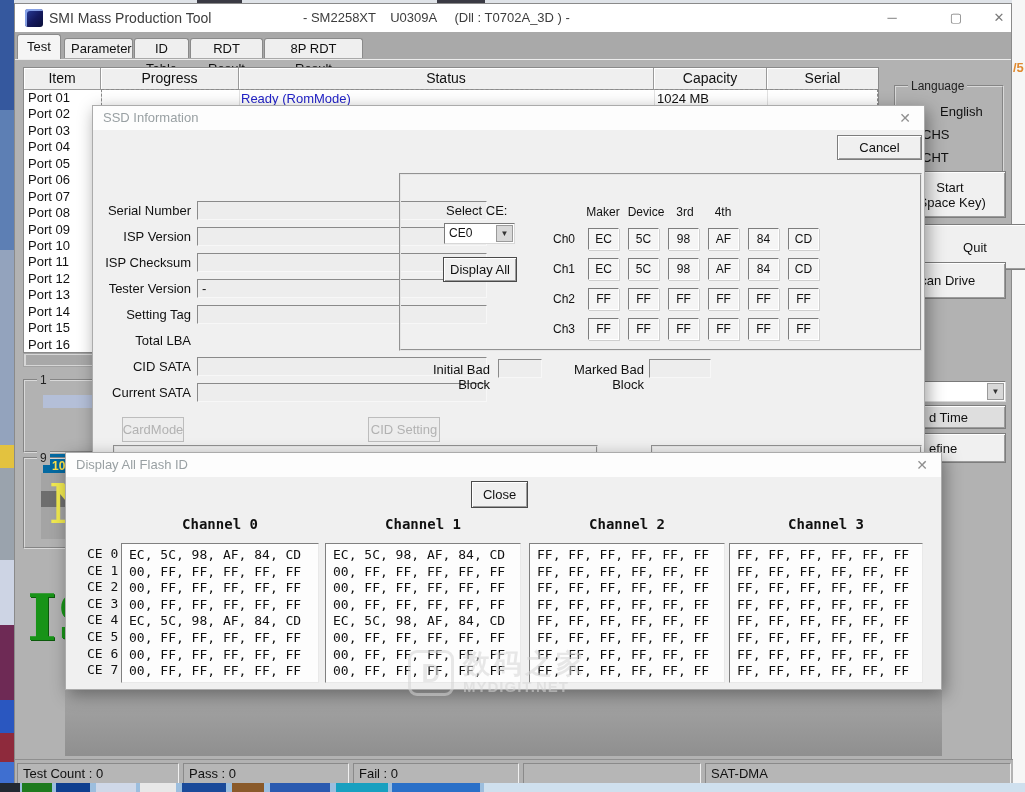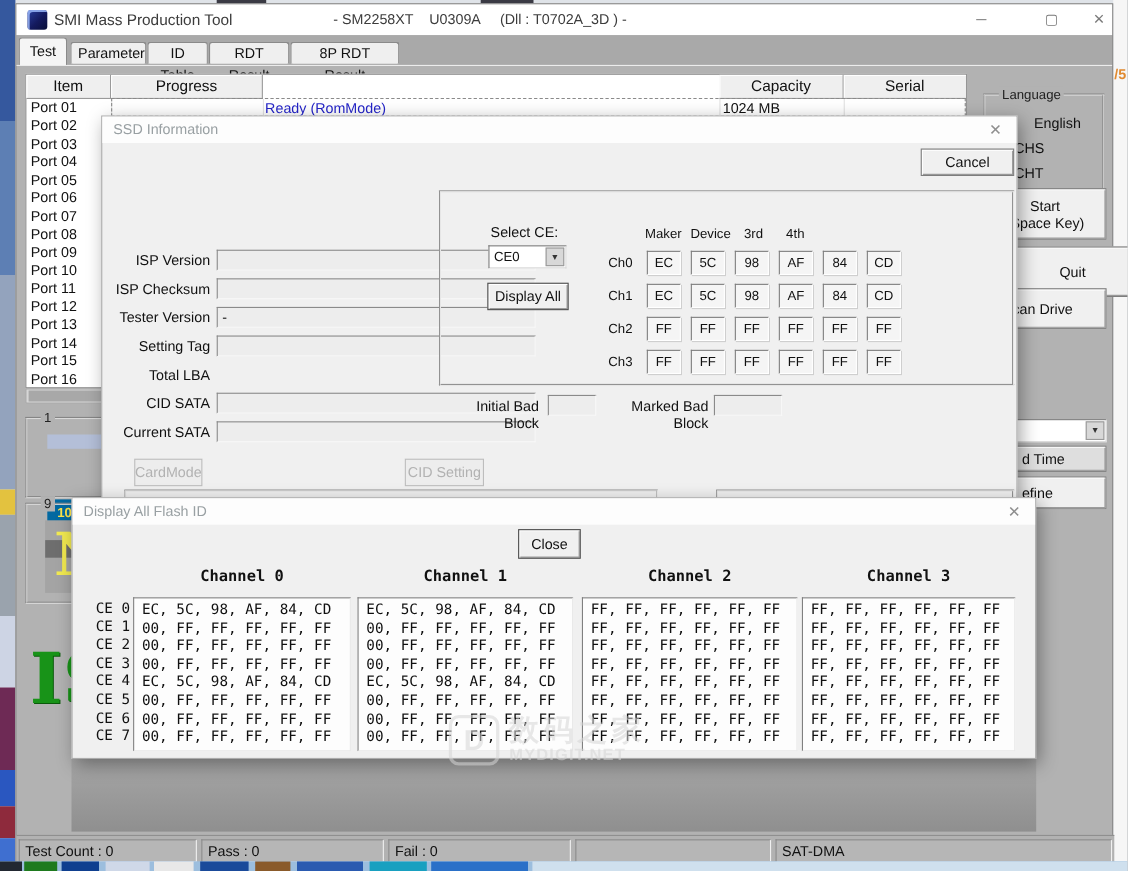--- a/index.html
+++ b/index.html
@@ -126,20 +126,21 @@
     <div class="tab" style="left:49px;width:69px;">Parameter</div>
     <div class="tab" style="left:119px;width:55px;">ID Table</div>
     <div class="tab" style="left:175px;width:73px;">RDT Result</div>
     <div class="tab" style="left:249px;width:99px;">8P RDT Result</div>
   </div>
   <div class="abs" id="client-top-line"></div>
 
   <div class="abs tbl-border" style="left:8px;top:63px;width:856px;height:286px;background:#fff;">
     <div class="th" style="left:0;width:77px;">Item</div>
     <div class="th" style="left:77px;width:138px;">Progress</div>
+    <div class="th" style="left:215px;width:415px;">Status</div>
     <div class="th" style="left:630px;width:113px;">Capacity</div>
     <div class="th" style="left:743px;width:111px;border-right:none;">Serial</div>
     <div class="abs vline" style="left:77px;top:22px;height:263px;"></div>
     <div class="abs vline" style="left:215px;top:22px;height:263px;"></div>
     <div class="abs vline" style="left:630px;top:22px;height:263px;"></div>
     <div class="abs vline" style="left:743px;top:22px;height:263px;"></div>
   </div>
 
   <div class="abs" style="left:9px;top:86px;width:75px;">
     <div class="prow"><span>Port 01</span></div>
@@ -229,20 +230,24 @@
 
 <div class="abs dialog" style="left:92px;top:105px;width:833px;height:355px;z-index:10;">
   <div class="dlg-title">
     <span class="dlg-title-text">SSD Information</span>
     <span class="dlg-close">✕</span>
   </div>
   <div class="abs btn" style="left:744px;top:29px;width:85px;height:25px;">
     <span>Cancel</span>
   </div>
 
+  <div class="fldrow" style="top:95px;">
+    <span class="flbl">Serial Number</span>
+    <span class="fin sunken"></span>
+    </div>
   <div class="fldrow" style="top:121px;">
     <span class="flbl">ISP Version</span>
     <span class="fin sunken"></span>
     </div>
   <div class="fldrow" style="top:147px;">
     <span class="flbl">ISP Checksum</span>
     <span class="fin sunken"></span>
     </div>
   <div class="fldrow" style="top:173px;">
     <span class="flbl">Tester Version</span>

